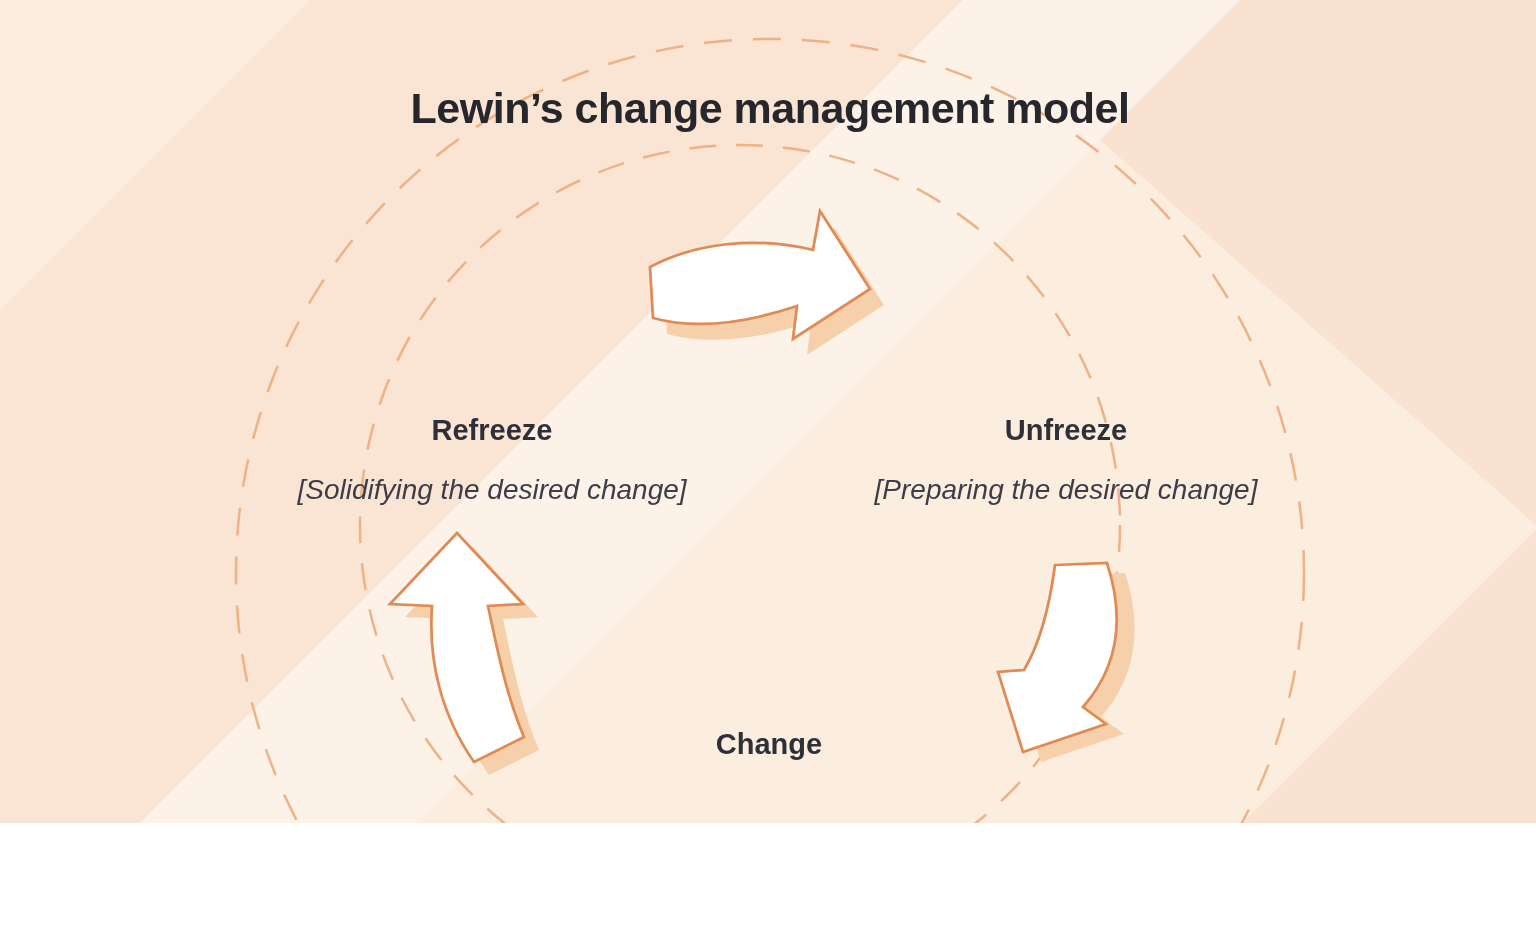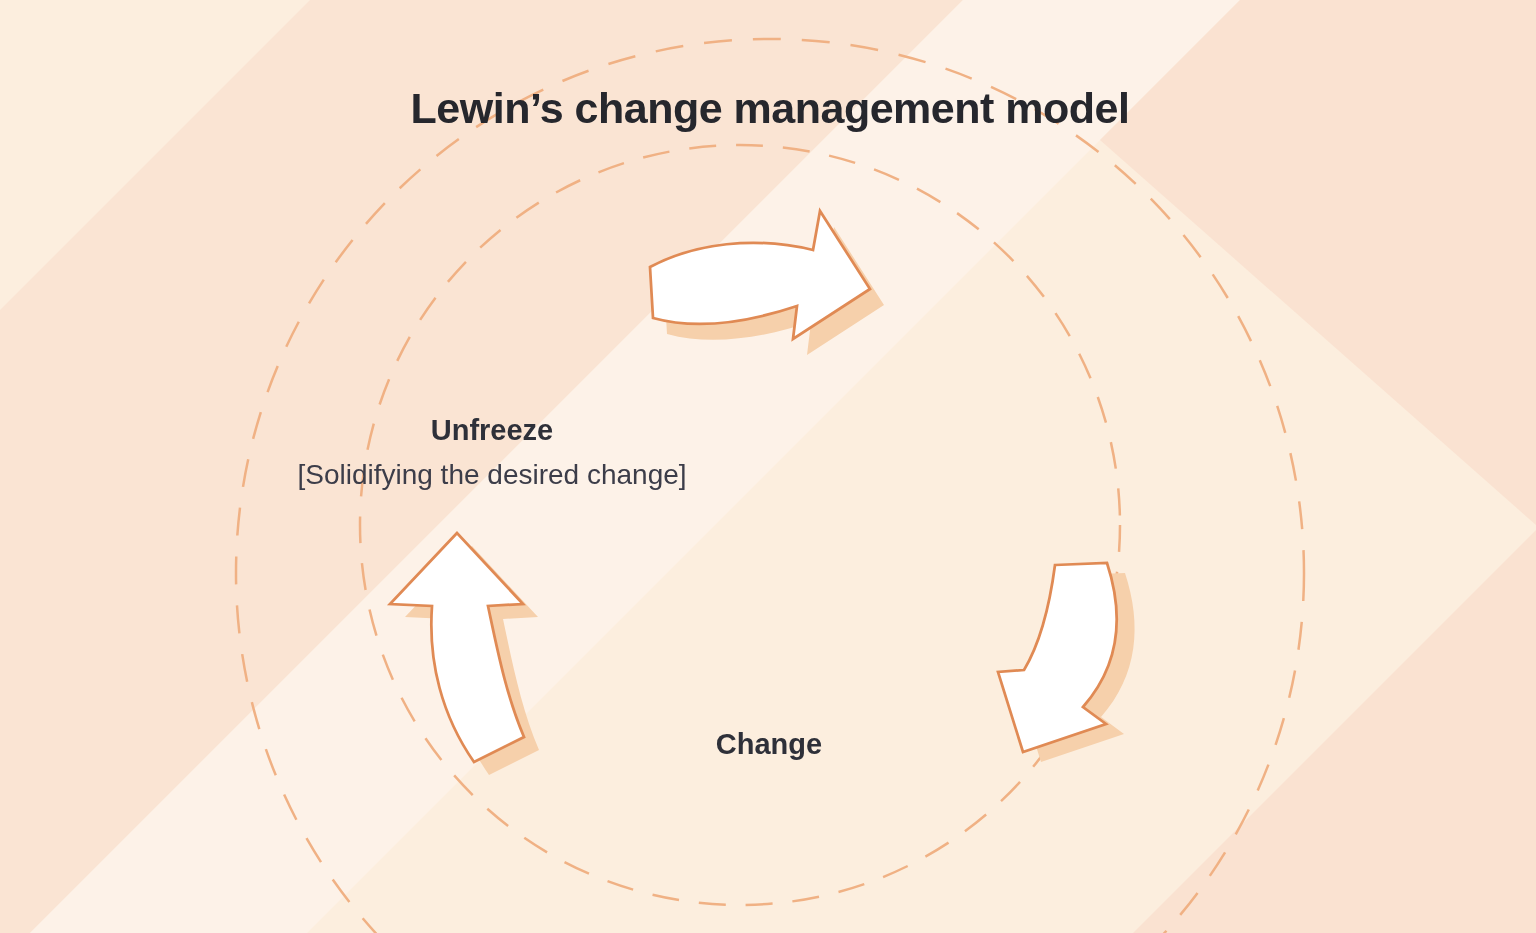--- a/index.html
+++ b/index.html
@@ -6,21 +6,21 @@
     margin: 0;
     padding: 0;
     width: 1536px;
     height: 933px;
     overflow: hidden;
     font-family: "Liberation Sans", sans-serif;
   }
   .canvas {
     position: relative;
     width: 1536px;
-    height: 933px;
+    height: 823px;
     background: var(--bg-base, #fceede);
     overflow: hidden;
   }
   .bg-svg {
     position: absolute;
     inset: 0;
     display: block;
   }
   .page-title {
     position: absolute;
@@ -40,25 +40,26 @@
     text-align: center;
     white-space: nowrap;
   }
   .stage-name {
     font-size: 29px;
     font-weight: 700;
     line-height: 34px;
     color: var(--stage-name-color, #2e3039);
   }
   .stage-desc {
-    margin-top: 11px;
+    margin-top: 26px;
     font-size: 28px;
     font-weight: 400;
     line-height: 34px;
     color: var(--stage-desc-color, #3c3d49);
+    font-style: italic;
   }
   .stage-refreeze { left: 492px;  top: 413px; }
   .stage-unfreeze { left: 1066px; top: 413px; }
   .stage-change   { left: 769px;  top: 727px; }
 </style>
 </head>
 <body>
 
 <div class="canvas">
 
@@ -108,22 +109,26 @@
     <use href="#arrow-left" transform="translate(15,13)" style="fill:var(--arrow-shadow,#f6d0ab)"></use>
 
     <use href="#arrow-top" style="fill:var(--arrow-fill,#fff);stroke:var(--arrow-stroke,#e08a54)" stroke-width="2.75" stroke-linejoin="miter"></use>
     <use href="#arrow-right" style="fill:var(--arrow-fill,#fff);stroke:var(--arrow-stroke,#e08a54)" stroke-width="2.75" stroke-linejoin="miter"></use>
     <use href="#arrow-left" style="fill:var(--arrow-fill,#fff);stroke:var(--arrow-stroke,#e08a54)" stroke-width="2.75" stroke-linejoin="miter"></use>
   </svg>
 
   <h1 class="page-title">Lewin’s change management model</h1>
 
   <div class="stage stage-refreeze">
-    <div class="stage-name">Unfreeze</div>
+    <div class="stage-name">Refreeze</div>
     <div class="stage-desc">[Solidifying the desired change]</div>
   </div>
 
+  <div class="stage stage-unfreeze">
+    <div class="stage-name">Unfreeze</div>
+    <div class="stage-desc">[Preparing the desired change]</div>
+  </div>
 
   <div class="stage stage-change">
     <div class="stage-name">Change</div>
   </div>
 
 </div>
 
 </body></html>

